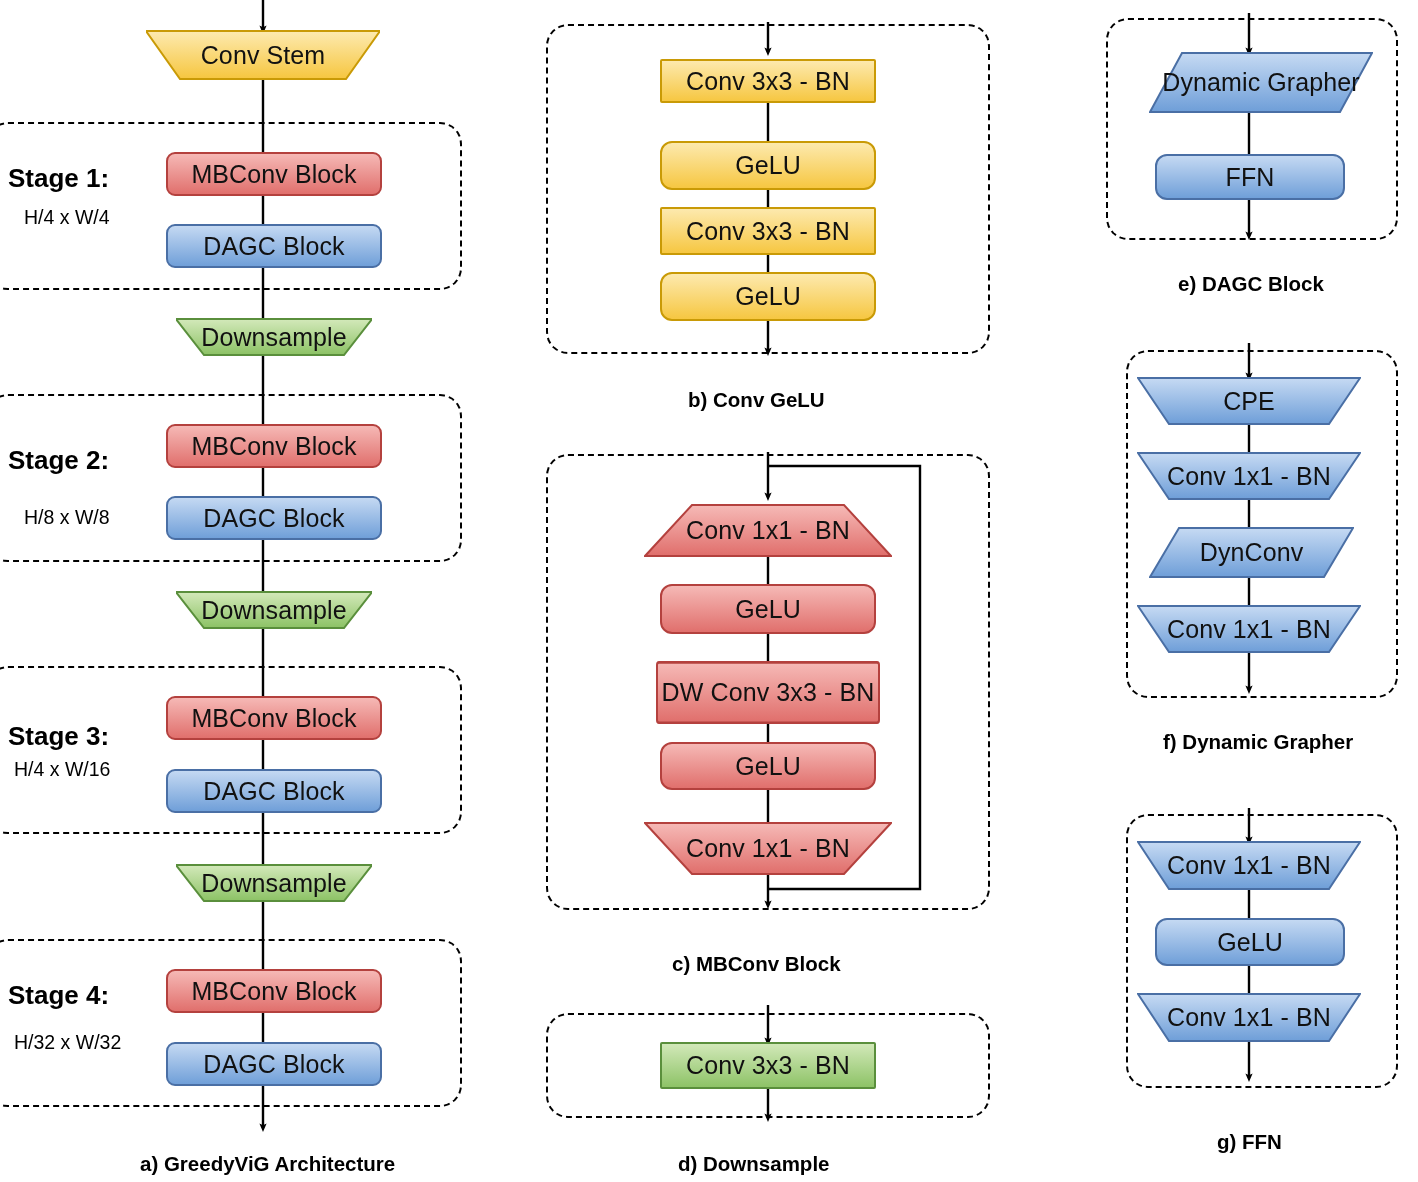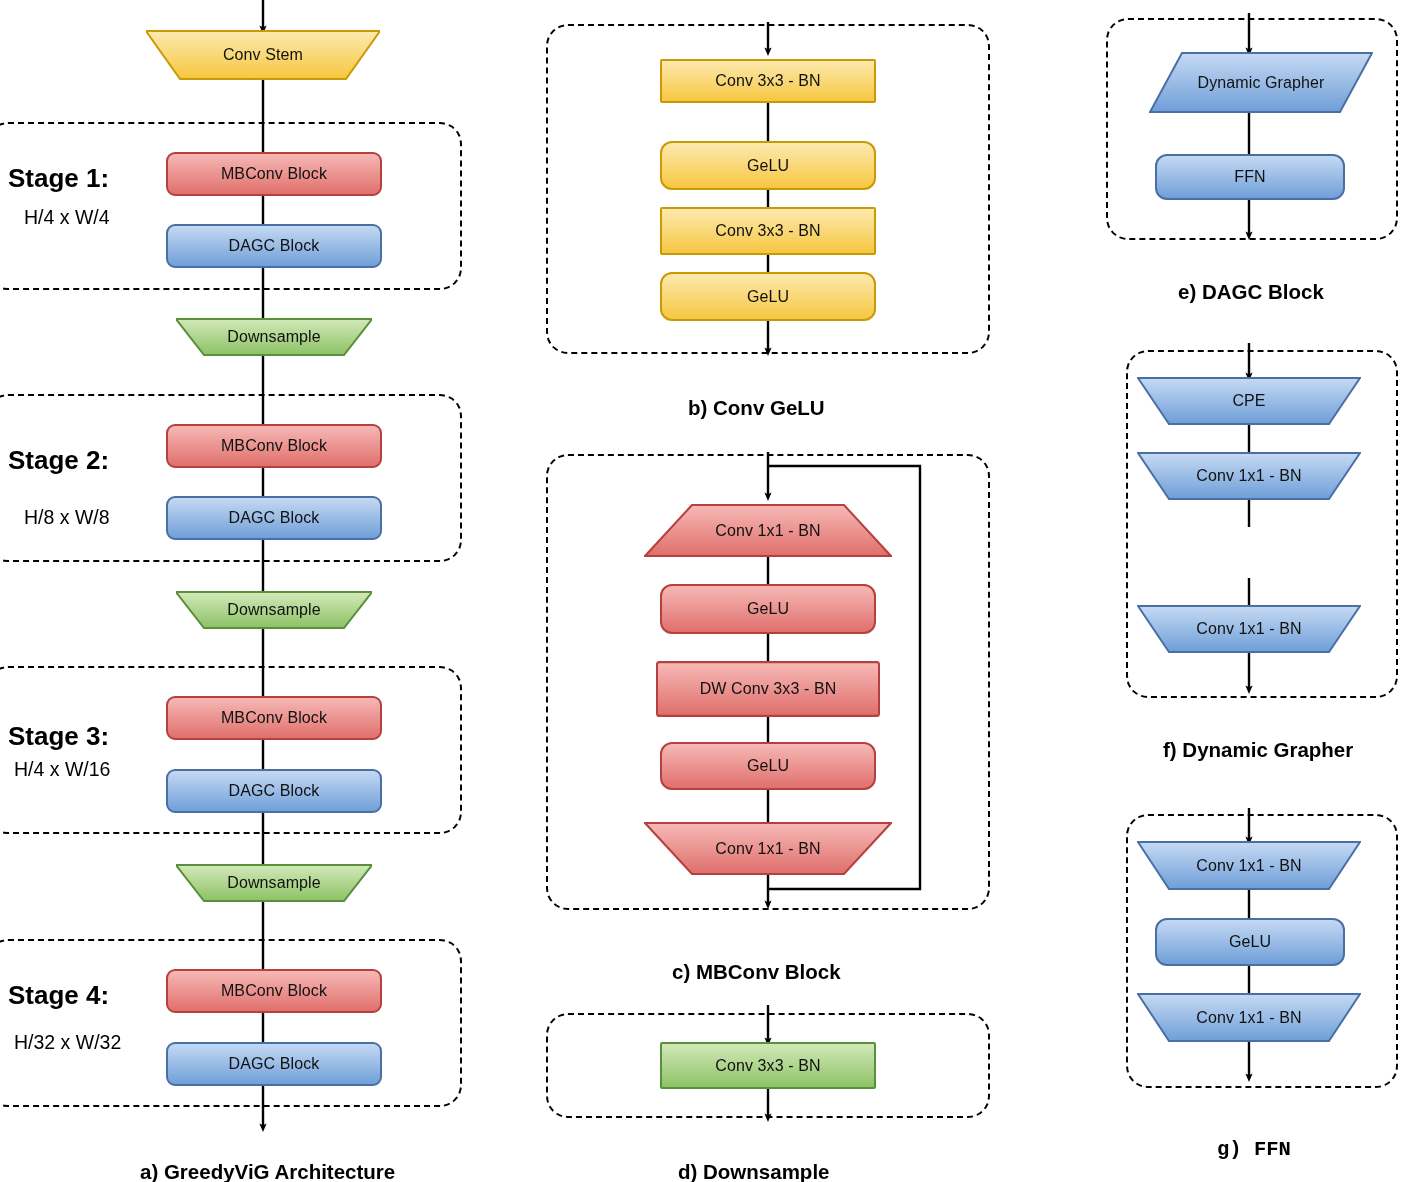--- a/index.html
+++ b/index.html
@@ -17,32 +17,31 @@
     border-radius:22px;
     background:transparent;
   }
 
   
   .node{position:absolute;box-sizing:border-box;}
   .node svg{position:absolute;left:0;top:0;width:100%;height:100%;display:block;}
   .node .lbl{
     position:absolute;left:0;top:0;width:100%;height:100%;
     display:flex;align-items:center;justify-content:center;
-    font-size:16px;color:#111;letter-spacing:.1px;
+    font-size:25px;color:#111;letter-spacing:.1px;
     pointer-events:none;white-space:nowrap;
   }
 
   
   .wires{position:absolute;left:0;top:0;width:1418px;height:1182px;pointer-events:none;}
 
   
   .caption{
     position:absolute;font-weight:bold;font-size:20.5px;color:#000;
     white-space:nowrap;
-    margin-top:8px;
   }
   .stage-label{
     position:absolute;font-weight:bold;font-size:26px;color:#000;white-space:nowrap;
   }
   .stage-res{
     position:absolute;font-weight:normal;font-size:19.5px;color:#000;white-space:nowrap;
   }
 </style>
 </head>
 <body>
@@ -285,21 +284,21 @@
     <div class="lbl">Conv 1x1 - BN</div>
   </div>
 
   <div class="node" style="left:660px;top:584px;width:216px;height:50px;">
     <svg viewBox="0 0 216 50" preserveAspectRatio="none">
       <rect x="1" y="1" width="214" height="48" rx="11" ry="11" fill="url(#gr2)" stroke="#b4413e" stroke-width="2"></rect>
     </svg>
     <div class="lbl">GeLU</div>
   </div>
 
-  <div class="node" style="left:656px;top:661px;width:224px;height:56px;padding-left:20px;">
+  <div class="node" style="left:656px;top:661px;width:224px;height:63px;padding-left:20px;">
     <svg viewBox="0 0 224 48" preserveAspectRatio="none">
       <rect x="1" y="1" width="222" height="46" rx="2" ry="2" fill="url(#gr2)" stroke="#b4413e" stroke-width="2"></rect>
     </svg>
     <div class="lbl">DW Conv 3x3 - BN</div>
   </div>
 
   <div class="node" style="left:660px;top:742px;width:216px;height:48px;">
     <svg viewBox="0 0 216 48" preserveAspectRatio="none">
       <rect x="1" y="1" width="214" height="46" rx="11" ry="11" fill="url(#gr2)" stroke="#b4413e" stroke-width="2"></rect>
     </svg>
@@ -365,20 +364,26 @@
     <div class="lbl">CPE</div>
   </div>
 
   <div class="node" style="left:1137px;top:452px;width:224px;height:48px;">
     <svg viewBox="0 0 224 48" preserveAspectRatio="none">
       <polygon points="1,1 223,1 192,47 32,47" fill="url(#gb2)" stroke="#4a6fa5" stroke-width="2"></polygon>
     </svg>
     <div class="lbl">Conv 1x1 - BN</div>
   </div>
 
+  <div class="node" style="left:1149px;top:527px;width:205px;height:51px;">
+    <svg viewBox="0 0 205 51" preserveAspectRatio="none">
+      <polygon points="30,1 204,1 175,50 1,50" fill="url(#gb2)" stroke="#4a6fa5" stroke-width="2"></polygon>
+    </svg>
+    <div class="lbl">DynConv</div>
+  </div>
 
   <div class="node" style="left:1137px;top:605px;width:224px;height:48px;">
     <svg viewBox="0 0 224 48" preserveAspectRatio="none">
       <polygon points="1,1 223,1 192,47 32,47" fill="url(#gb2)" stroke="#4a6fa5" stroke-width="2"></polygon>
     </svg>
     <div class="lbl">Conv 1x1 - BN</div>
   </div>
 
   <div class="caption" style="left:1163px;top:730px;">f) Dynamic Grapher</div>
 
@@ -398,15 +403,15 @@
     <div class="lbl">GeLU</div>
   </div>
 
   <div class="node" style="left:1137px;top:993px;width:224px;height:49px;">
     <svg viewBox="0 0 224 49" preserveAspectRatio="none">
       <polygon points="1,1 223,1 192,48 32,48" fill="url(#gb2)" stroke="#4a6fa5" stroke-width="2"></polygon>
     </svg>
     <div class="lbl">Conv 1x1 - BN</div>
   </div>
 
-  <div class="caption" style="left:1217px;top:1130px;font-family:Liberation Mono, monospace;">g) FFN</div>
+  <div class="caption" style="left:1217px;top:1130px;">g) FFN</div>
 
 </div>
 
 </body></html>

